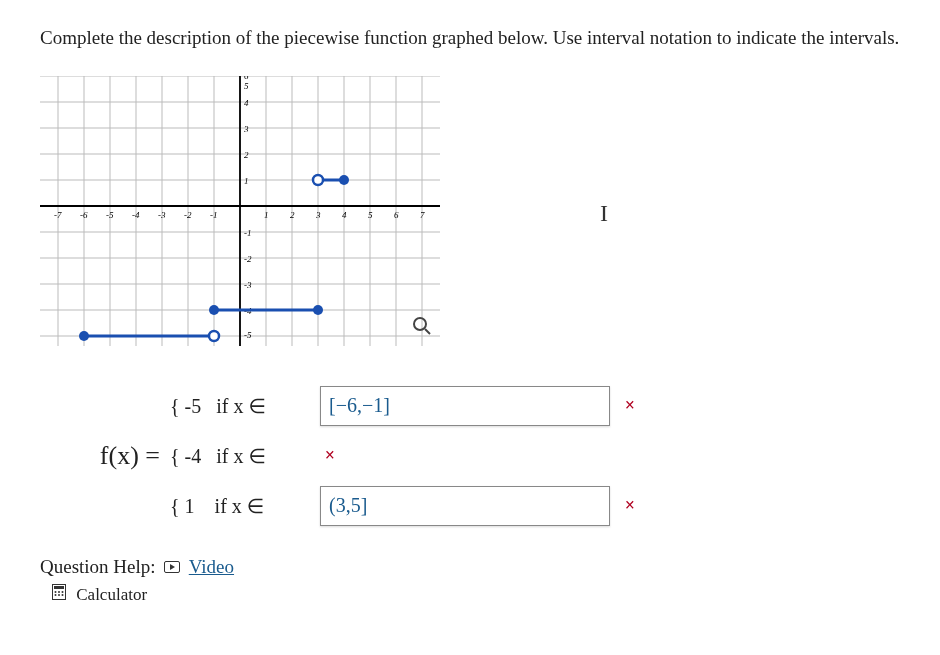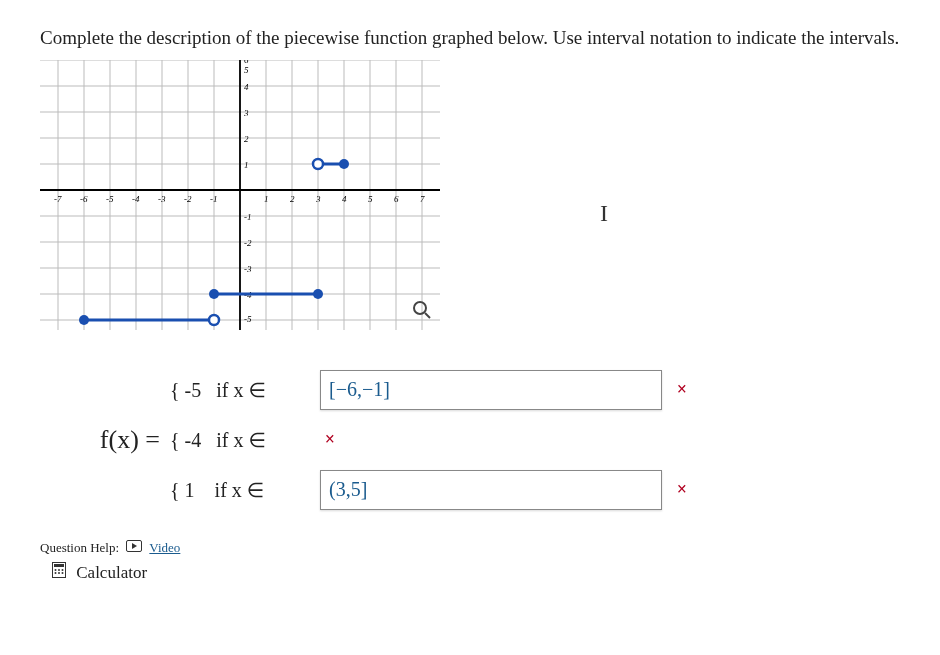--- a/index.html
+++ b/index.html
@@ -12,21 +12,21 @@
       background: #ffffff;
       width: 940px;
       height: 655px;
       padding: 25px 40px;
       color: #222;
       position: relative;
     }
     .prompt {
       font-size: 19px;
       line-height: 1.4;
-      margin-bottom: 8px;
+      margin-bottom: 24px;
     }
     .graph-area {
       width: 400px;
       height: 270px;
       position: relative;
       margin-left: 0;
       margin-bottom: 40px;
     }
     .cursor {
       position: absolute;
@@ -61,40 +61,40 @@
       display: flex;
       align-items: center;
       gap: 10px;
       font-size: 20px;
     }
     .piece-label {
       width: 140px;
       white-space: nowrap;
     }
     .interval-input {
-      width: 342px;
+      width: 290px;
       height: 40px;
       border: 1px solid #888;
       box-shadow: 0 1px 2px rgba(0,0,0,0.15);
       padding: 4px 8px;
       font-size: 20px;
       font-family: Georgia, serif;
       color: #1a5b8e;
       background: #fff;
     }
     .status-x {
       color: #b00020;
       font-size: 18px;
       font-weight: bold;
       width: 20px;
       text-align: center;
     }
     .help-row {
       margin-top: 30px;
-      font-size: 13px;
+      font-size: 19px;
     }
     .help-row a {
       color: #1a5b8e;
       text-decoration: underline;
     }
     .video-icon {
       display: inline-block;
       margin: 0 4px;
     }
     .calc-row {

